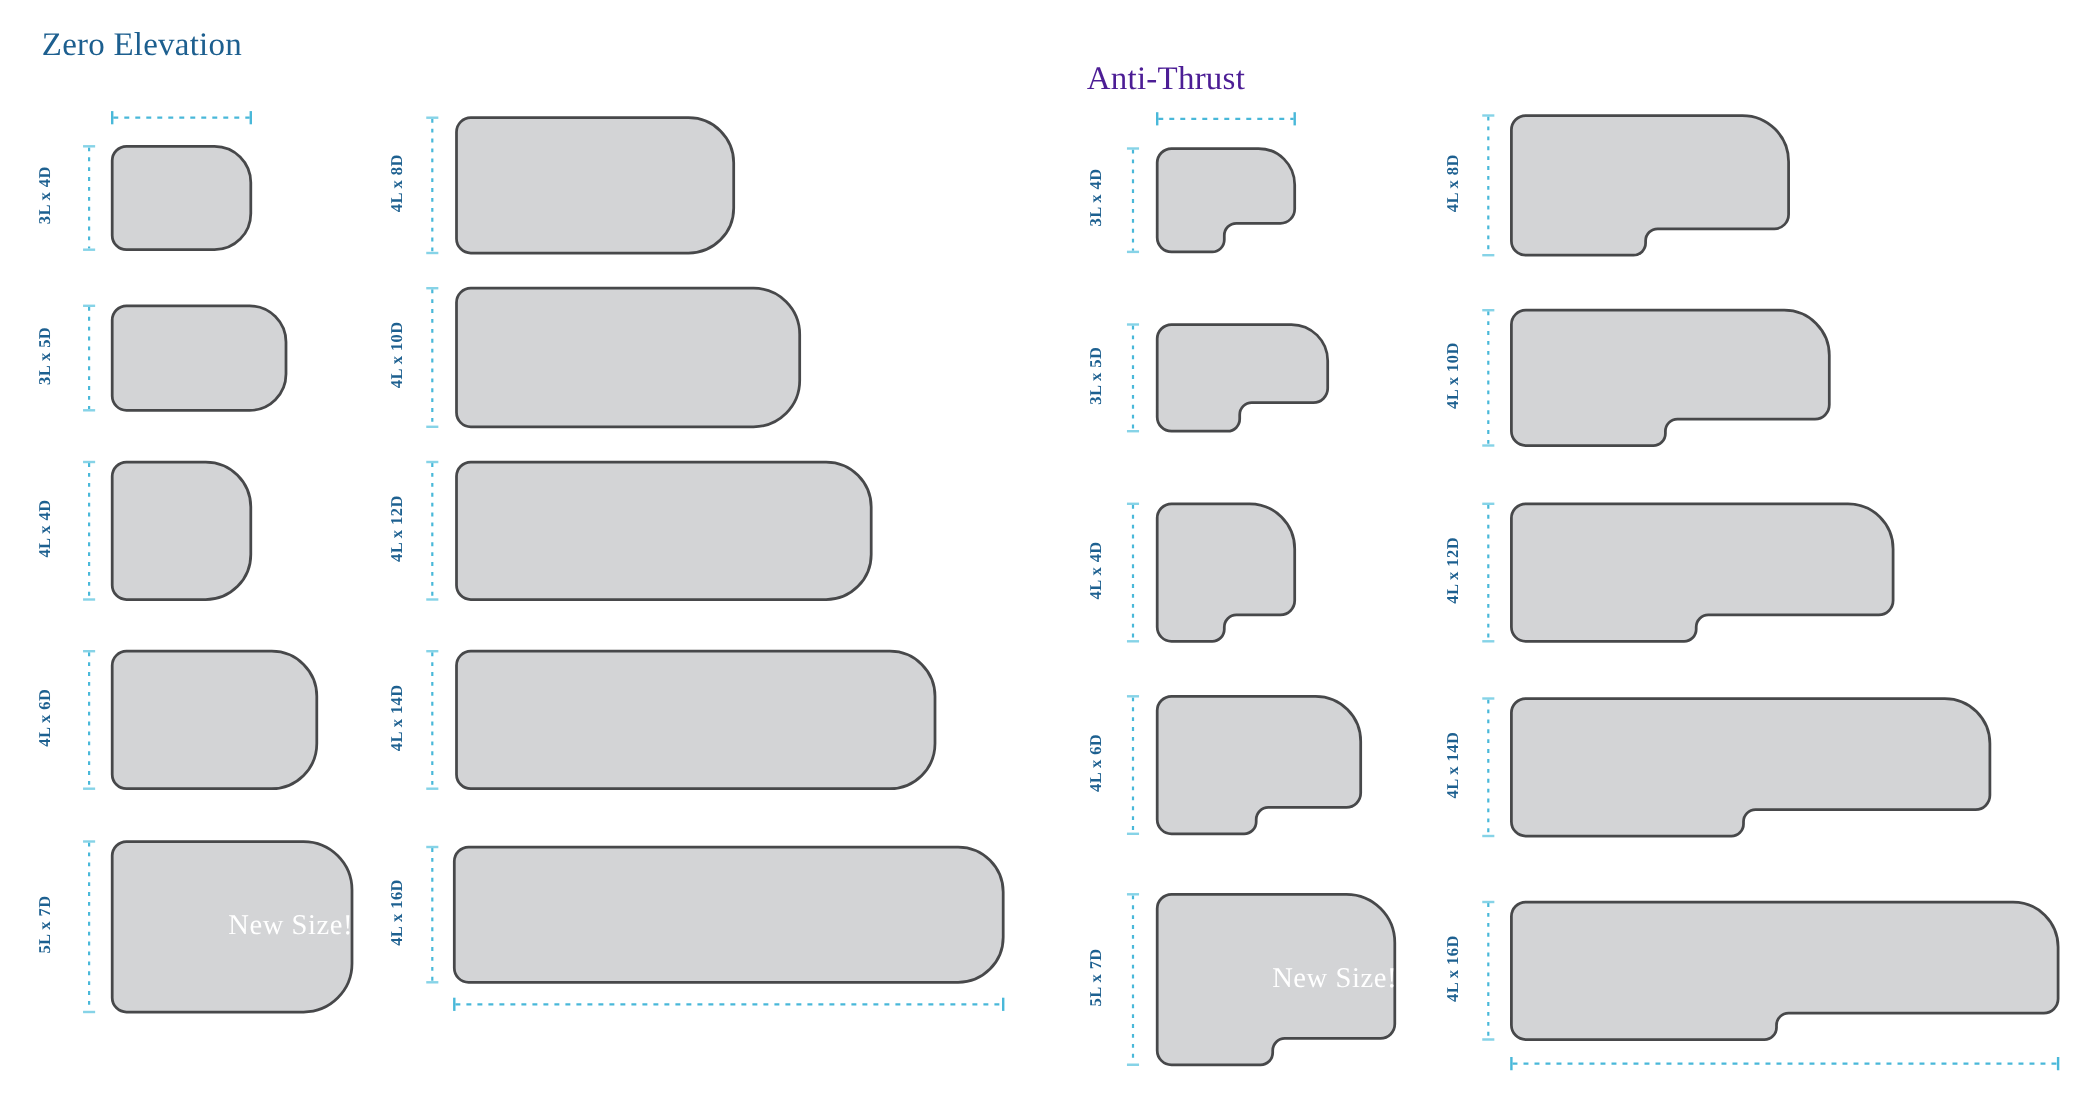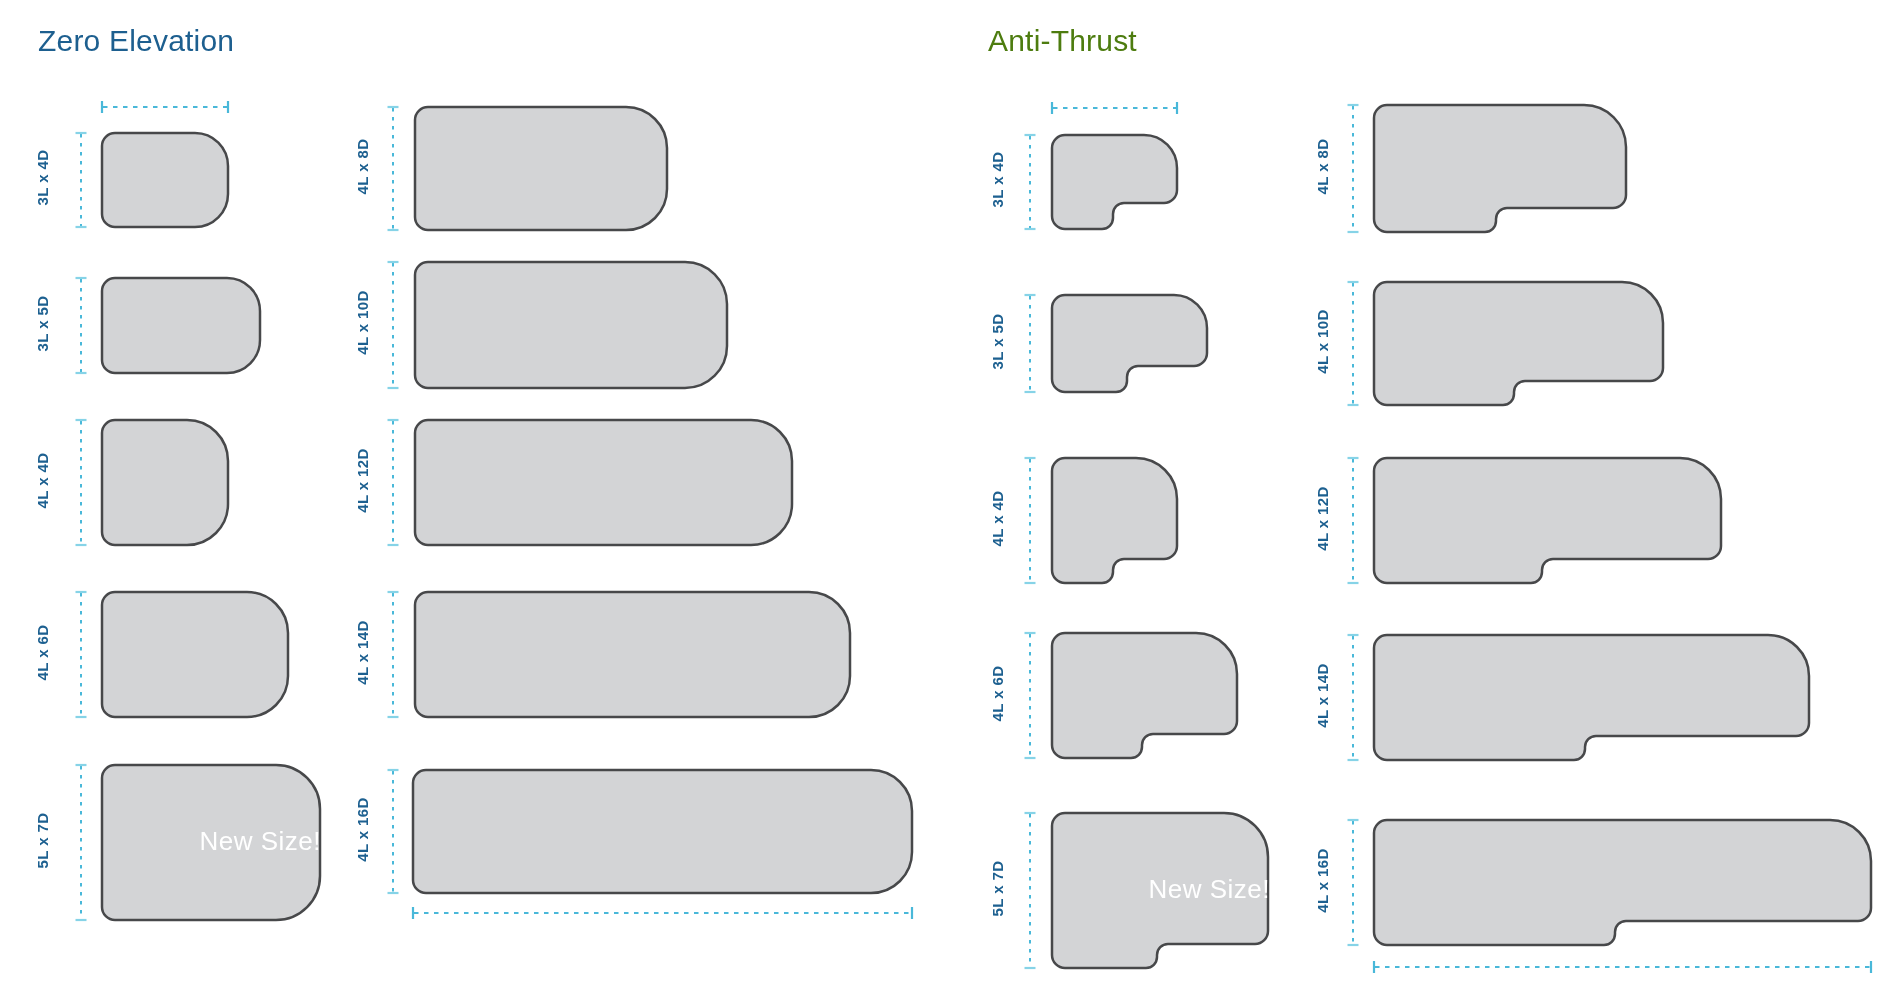--- a/index.html
+++ b/index.html
@@ -1,21 +1,21 @@
 <!DOCTYPE html>
 <html><head>
 <meta charset="utf-8">
 <style>
   html,body{margin:0;padding:0;background:#ffffff;}
   #stage{
     position:relative;
     width:1900px;height:995px;
     background:#ffffff;
     overflow:hidden;
-    font-family:Liberation Sans, sans-serif;
+    font-family:Liberation Serif, serif;
   }
   #diagram-svg{position:absolute;left:0;top:0;}
   .section-title{
     position:absolute;
     font-size:30px;
     font-weight:500;
     letter-spacing:0.2px;
     white-space:nowrap;
   }
   #title-zero{left:38px;top:24px;}
@@ -132,21 +132,21 @@
       <line x1="1347.5" y1="760" x2="1358.5" y2="760" stroke="#86d3e7" stroke-width="2.2"></line>
       <path d="M 1387 820 H 1830 A 41 41 0 0 1 1871 861 V 908 A 13 13 0 0 1 1858 921 H 1626 A 11 11 0 0 0 1615 932 V 934 A 11 11 0 0 1 1604 945 H 1387 A 13 13 0 0 1 1374 932 V 833 A 13 13 0 0 1 1387 820 Z" fill="#d3d4d6" stroke="#47484a" stroke-width="2.5"></path>
       <line x1="1353" y1="821" x2="1353" y2="944" stroke="#49b8d9" stroke-width="2" stroke-dasharray="3.5 5.5"></line>
       <line x1="1347.5" y1="820" x2="1358.5" y2="820" stroke="#86d3e7" stroke-width="2.2"></line>
       <line x1="1347.5" y1="945" x2="1358.5" y2="945" stroke="#86d3e7" stroke-width="2.2"></line>
       <line x1="1375" y1="967" x2="1870" y2="967" stroke="#49b8d9" stroke-width="2" stroke-dasharray="4.5 5.5"></line>
       <line x1="1374" y1="961" x2="1374" y2="973" stroke="#49b8d9" stroke-width="2.2"></line>
       <line x1="1871" y1="961" x2="1871" y2="973" stroke="#49b8d9" stroke-width="2.2"></line>
     </svg>
   <div class="section-title" id="title-zero" style="color: rgb(29, 95, 143);">Zero Elevation</div>
-  <div class="section-title" id="title-anti" style="color: #4d7c0f;">Anti-Thrust</div>
+  <div class="section-title" id="title-anti" style="color: #4c1d95; margin-top: 31px;">Anti-Thrust</div>
   <div id="label-layer">
       <div class="size-label" style="left: -38px; top: 169px; color: rgb(29, 96, 144);">3L x 4D</div>
       <div class="size-label" style="left: -38px; top: 314.5px; color: rgb(29, 96, 144);">3L x 5D</div>
       <div class="size-label" style="left: -38px; top: 471.5px; color: rgb(29, 96, 144);">4L x 4D</div>
       <div class="size-label" style="left: -38px; top: 643.5px; color: rgb(29, 96, 144);">4L x 6D</div>
       <div class="size-label" style="left: -38px; top: 831.5px; color: rgb(29, 96, 144);">5L x 7D</div>
       <div class="new-size-note" style="left: 101px; top: 825.5px; color: rgb(255, 255, 255);">New Size!</div>
       <div class="size-label" style="left: 282px; top: 157.5px; color: rgb(29, 96, 144);">4L x 8D</div>
       <div class="size-label" style="left: 282px; top: 314px; color: rgb(29, 96, 144);">4L x 10D</div>
       <div class="size-label" style="left: 282px; top: 471.5px; color: rgb(29, 96, 144);">4L x 12D</div>

